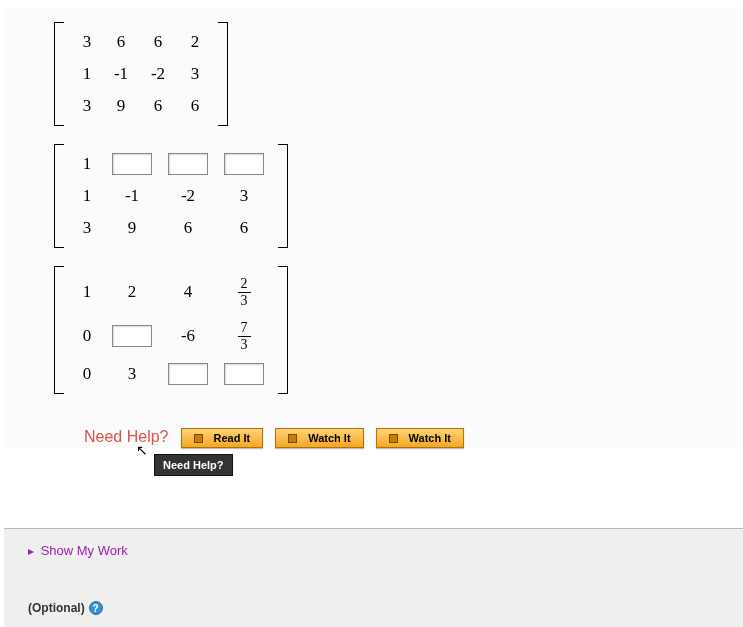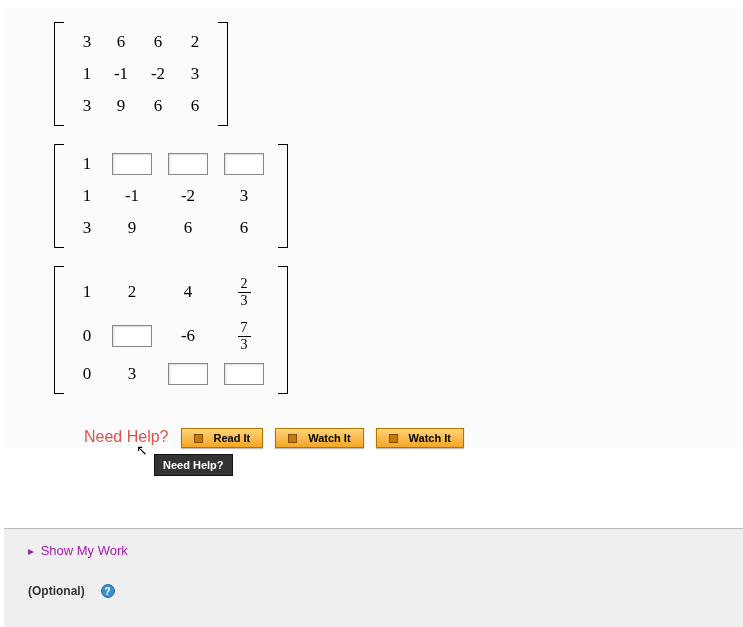--- a/index.html
+++ b/index.html
@@ -140,27 +140,27 @@
     .show-work {
       font-size: 13px;
       font-weight: normal;
       color: #a21caf;
     }
     .show-work .expand-icon {
       margin-right: 3px;
       font-size: 12px;
     }
     .optional-row {
-      margin-top: 26px;
+      margin-top: 43px;
       font-size: 12px;
       color: #333;
       font-weight: bold;
       display: flex;
       align-items: flex-start;
-      gap: 16px;
+      gap: 4px;
     }
     .qmark {
       display: inline-flex;
       width: 14px; height: 14px;
       border-radius: 50%;
       background: #3a8fcf;
       color: #fff;
       font-size: 10px;
       font-weight: bold;
       align-items: center;

